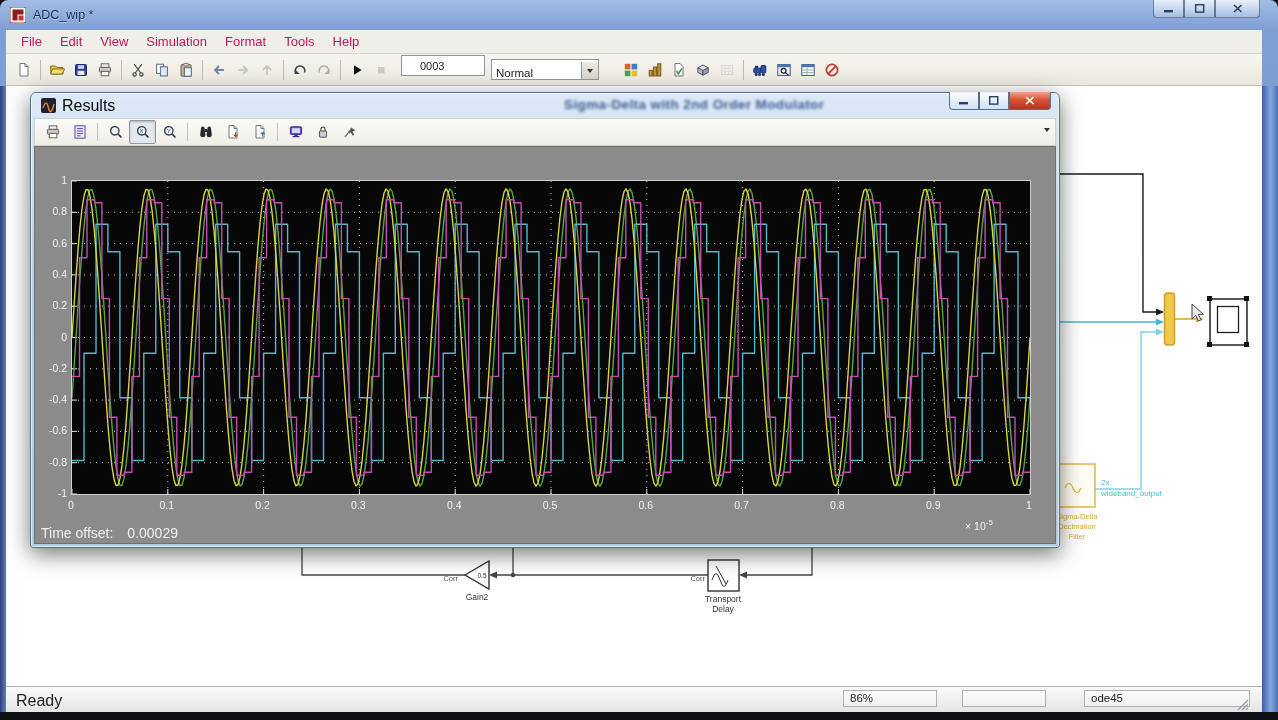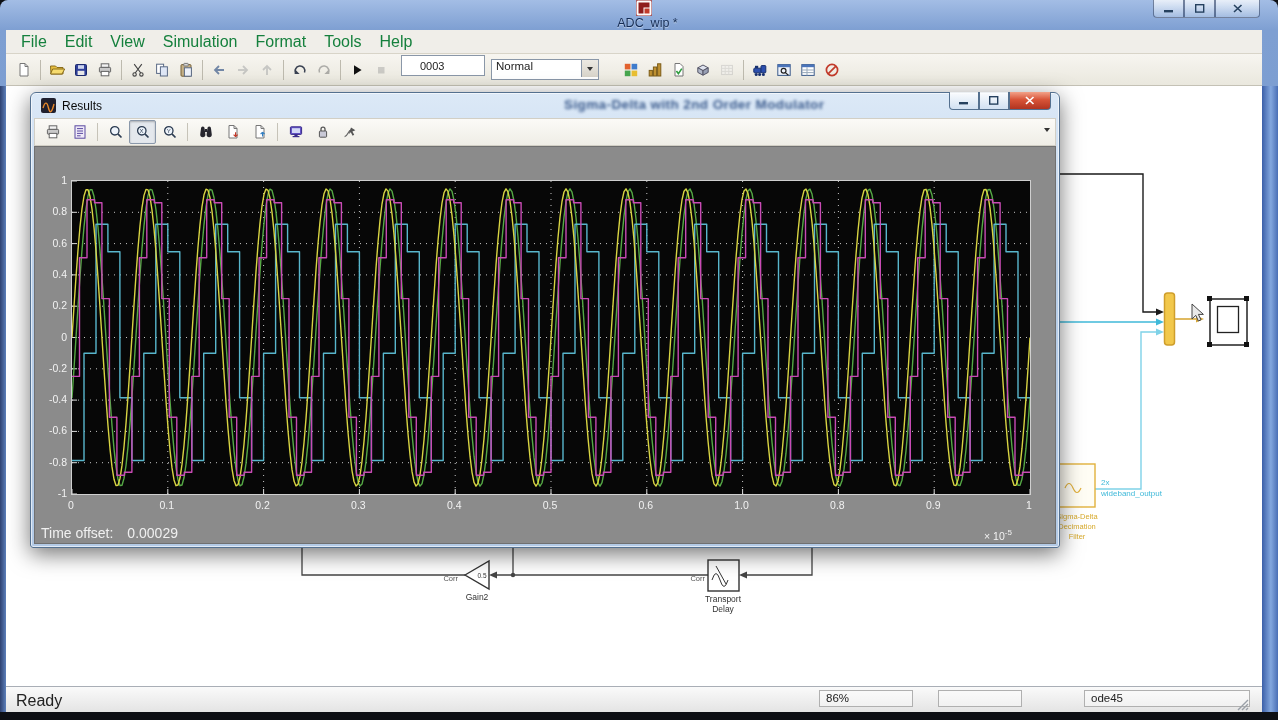--- a/index.html
+++ b/index.html
@@ -5,79 +5,79 @@
   html,body{margin:0;padding:0}
   body{width:1278px;height:720px;position:relative;overflow:hidden;
        font-family:"Liberation Sans",sans-serif;background:#0d0f14;}
   .frame{position:absolute;inset:0;background:linear-gradient(180deg,#a3bde5 0,#7e9fd2 30px,#6f94c9 100%);
          border-radius:8px 8px 0 0;overflow:hidden;}
   .edge-left{position:absolute;left:0;top:86px;width:6px;bottom:8px;background:linear-gradient(90deg,#2e4170,#5d80bb);}
   .edge-right{position:absolute;right:0;top:86px;width:16px;bottom:8px;background:linear-gradient(90deg,#3b5fa8,#83a7de 55%,#4a6fb5);}
   .bottomstrip{position:absolute;left:0;right:0;bottom:0;height:8px;background:#0d0f14;}
 
   
-  .titlebar{position:absolute;left:0;top:0;right:0;height:30px;display:flex;align-items:center;padding-left:10px;flex-direction:column;}
+  .titlebar{position:absolute;left:0;top:0;right:0;height:30px;display:flex;align-items:center;padding-left:10px;}
   .titlebar .ttext{font-size:12.5px;color:#142c55;margin-left:7px;text-shadow:0 1px 1px rgba(255,255,255,.5);}
   .capbtns{position:absolute;top:0;right:18px;display:flex;}
   .capbtn{width:29px;height:17px;border:1px solid rgba(25,45,85,.55);border-top:none;
           background:linear-gradient(rgba(255,255,255,.75),rgba(190,210,235,.45));
           display:flex;align-items:center;justify-content:center;}
   .capbtn.first{border-radius:0 0 0 4px;}
   .capbtn.close-main{width:43px;border-radius:0 0 4px 0;}
 
   
   .menubar{position:absolute;left:6px;right:16px;top:30px;height:24px;background:#f0eee9;
            border-bottom:1px solid #d8d4c8;display:flex;align-items:center;padding-left:6px;box-sizing:border-box;}
-  .menu-item{padding:3px 9px;font-size:16px;color:#15803d;}
+  .menu-item{padding:3px 9px;font-size:13px;color:#be185d;}
 
   
   .toolbarbar{position:absolute;left:6px;right:16px;top:54px;height:32px;
               background:linear-gradient(#f7f5f0,#ecead f0);background:linear-gradient(#f7f5f0,#eae8de);
               border-bottom:1px solid #c4c1b5;display:flex;align-items:center;padding:0 6px;box-sizing:border-box;}
   .tb-btn{width:24px;height:24px;display:flex;align-items:center;justify-content:center;border-radius:2px;}
   .tb-btn.disabled{opacity:.38;filter:grayscale(85%);}
   .tb-sep{width:1px;height:20px;background:#bdbaae;margin:0 4px;flex:none;}
   .sim-time{width:46px;height:17px;border:1px solid #8a97a8;font-size:11px;padding:1px 18px;
             font-family:"Liberation Sans",sans-serif;color:#222;background:#fff;margin:0 6px 8px 8px;}
-  .combo{width:106px;height:19px;border:1px solid #8a97a8;background:#fff;display:flex;align-items:flex-start;
+  .combo{width:106px;height:19px;border:1px solid #8a97a8;background:#fff;display:flex;align-items:flex-end;
          font-size:11.5px;color:#222;margin-right:20px;position:relative;gap:12px;}
   .combo .cv{flex:1;padding-left:4px;}
   .combo .carrow{width:16px;height:17px;background:linear-gradient(#ece9e2,#d8d4ca);border-left:1px solid #8a97a8;
                  display:flex;align-items:center;justify-content:center;}
   .tri-down{width:0;height:0;border-left:3.5px solid transparent;border-right:3.5px solid transparent;border-top:4.5px solid #333;}
 
   
   .canvas{position:absolute;left:6px;right:16px;top:86px;height:600px;background:#ffffff;}
   .model-svg{position:absolute;left:0;top:0;}
 
   
   .scope{position:absolute;left:30px;top:92px;width:1030px;height:456px;box-sizing:border-box;z-index:10;
          background:linear-gradient(#dce9f7,#b9cfe9 40%,#b3cae6);border:1px solid #54708f;
          border-radius:6px 6px 3px 3px;box-shadow:0 6px 22px rgba(0,0,0,.55), inset 0 0 0 1px rgba(255,255,255,.6);
          display:flex;flex-direction:column;padding:0 3px 3px;}
   .s-title{height:25px;position:relative;display:flex;align-items:center;padding-left:7px;flex:none;}
-  .s-title .stext{font-size:12px;color:#0a0a0a;margin-left:6px;}
+  .s-title .stext{font-size:16px;color:#0a0a0a;margin-left:6px;}
   .s-blur{position:absolute;left:530px;top:4px;font-size:13.5px;font-weight:bold;color:#3c5c8e;
           filter:blur(1.6px);letter-spacing:.4px;white-space:nowrap;}
   .s-btns{position:absolute;top:-1px;right:5px;display:flex;}
   .s-btn{width:28px;height:17px;border:1px solid #54708f;border-top:none;display:flex;align-items:center;justify-content:center;
          background:linear-gradient(rgba(255,255,255,.9),rgba(205,221,240,.65));}
   .s-btn.first{border-radius:0 0 0 4px;}
   .s-btn.close{width:40px;border-radius:0 0 4px 0;background:linear-gradient(#f2a289,#d85438 45%,#b13420);}
   .s-toolbar{height:26px;flex:none;background:linear-gradient(#fbfaf7,#efede6);border:1px solid #d2cfc5;
              display:flex;align-items:center;padding:0 4px;position:relative;}
   .stb-btn{width:25px;height:22px;display:flex;align-items:center;justify-content:center;border:1px solid transparent;border-radius:2px;}
   .stb-btn.pressed{border:1px solid #8a98aa;background:#e4e8ed;box-shadow:inset 0 1px 2px rgba(0,0,0,.25);}
   .stb-sep{width:1px;height:18px;background:#c6c3b8;margin:0 4px;flex:none;}
   .s-overflow{position:absolute;right:5px;top:9px;}
   .s-body{flex:1;position:relative;background:#8b8b8b;border:1px solid #707070;overflow:hidden;}
   .plot{position:absolute;left:36px;top:33px;width:958px;height:313px;background:#070707;border:1px solid #cfcfcf;}
   .ylab{position:absolute;width:30px;left:2px;text-align:right;font-size:10.5px;color:#f2f2f2;height:12px;line-height:12px;}
   .xlab{position:absolute;width:44px;text-align:center;font-size:10.5px;color:#f2f2f2;top:352px;height:12px;line-height:12px;}
-  .xscale{position:absolute;left:930px;top:381px;width:66px;text-align:center;font-size:10.5px;color:#f2f2f2;}
+  .xscale{position:absolute;left:930px;top:371px;width:66px;text-align:left;font-size:10.5px;color:#f2f2f2;}
   .xscale sup{font-size:8px;}
   .toffset{position:absolute;left:6px;top:378px;font-size:14px;color:#f0f0f0;}
   .toffset .val{margin-left:14px;}
 
   
   .statusbar{position:absolute;left:6px;right:16px;top:686px;height:26px;
              background:linear-gradient(#fafafa,#e4e4e4);border-top:1px solid #a9aeb6;box-sizing:border-box;}
   .status-left{position:absolute;left:10px;top:5px;font-size:16px;color:#222;}
   .status-panels{position:absolute;right:12px;top:3px;display:flex;gap:22px;}
   .spanel{height:17px;border:1px solid #b0b0b0;background:rgba(255,255,255,.4);font-size:11.5px;color:#222;
@@ -515,40 +515,40 @@
           <div class="ylab" style="top: 340px;">-1</div>
         </div>
       <div id="xlabels">
           <div class="xlab" style="left: 14px;">0</div>
           <div class="xlab" style="left: 109.8px; text-align: center;">0.1</div>
           <div class="xlab" style="left: 205.6px;">0.2</div>
           <div class="xlab" style="left: 301.4px;">0.3</div>
           <div class="xlab" style="left: 397.2px;">0.4</div>
           <div class="xlab" style="left: 493px;">0.5</div>
           <div class="xlab" style="left: 588.8px;">0.6</div>
-          <div class="xlab" style="left: 684.6px;">1.0</div>
+          <div class="xlab" style="left: 684.6px;">0.7</div>
           <div class="xlab" style="left: 780.4px;">0.8</div>
           <div class="xlab" style="left: 876.2px;">0.9</div>
           <div class="xlab" style="left: 972px;">1</div>
         </div>
       <div class="xscale">
         <span>× 10</span><sup>-5</sup>
       </div>
       <div class="toffset">
         <span>Time offset:</span><span class="val">0.00029</span>
       </div>
     </div>
   </div>
 
   <div class="statusbar">
     <span class="status-left">Ready</span>
     <div class="status-panels">
       <div class="spanel" style="width:94px;">86%</div>
       <div class="spanel" style="width:84px;"></div>
-      <div class="spanel" style="width:166px;margin-left:40px;">ode45</div>
+      <div class="spanel" style="width:166px;margin-left:16px;">ode45</div>
       <svg class="grip" width="14" height="14">
         <path d="M12 2 L2 12 M12 6 L6 12 M12 10 L10 12" stroke="#9aa0a8" stroke-width="1.4"></path>
       </svg>
     </div>
   </div>
 
   <div class="edge-left"></div>
   <div class="edge-right"></div>
   <div class="bottomstrip"></div>
 </div>

